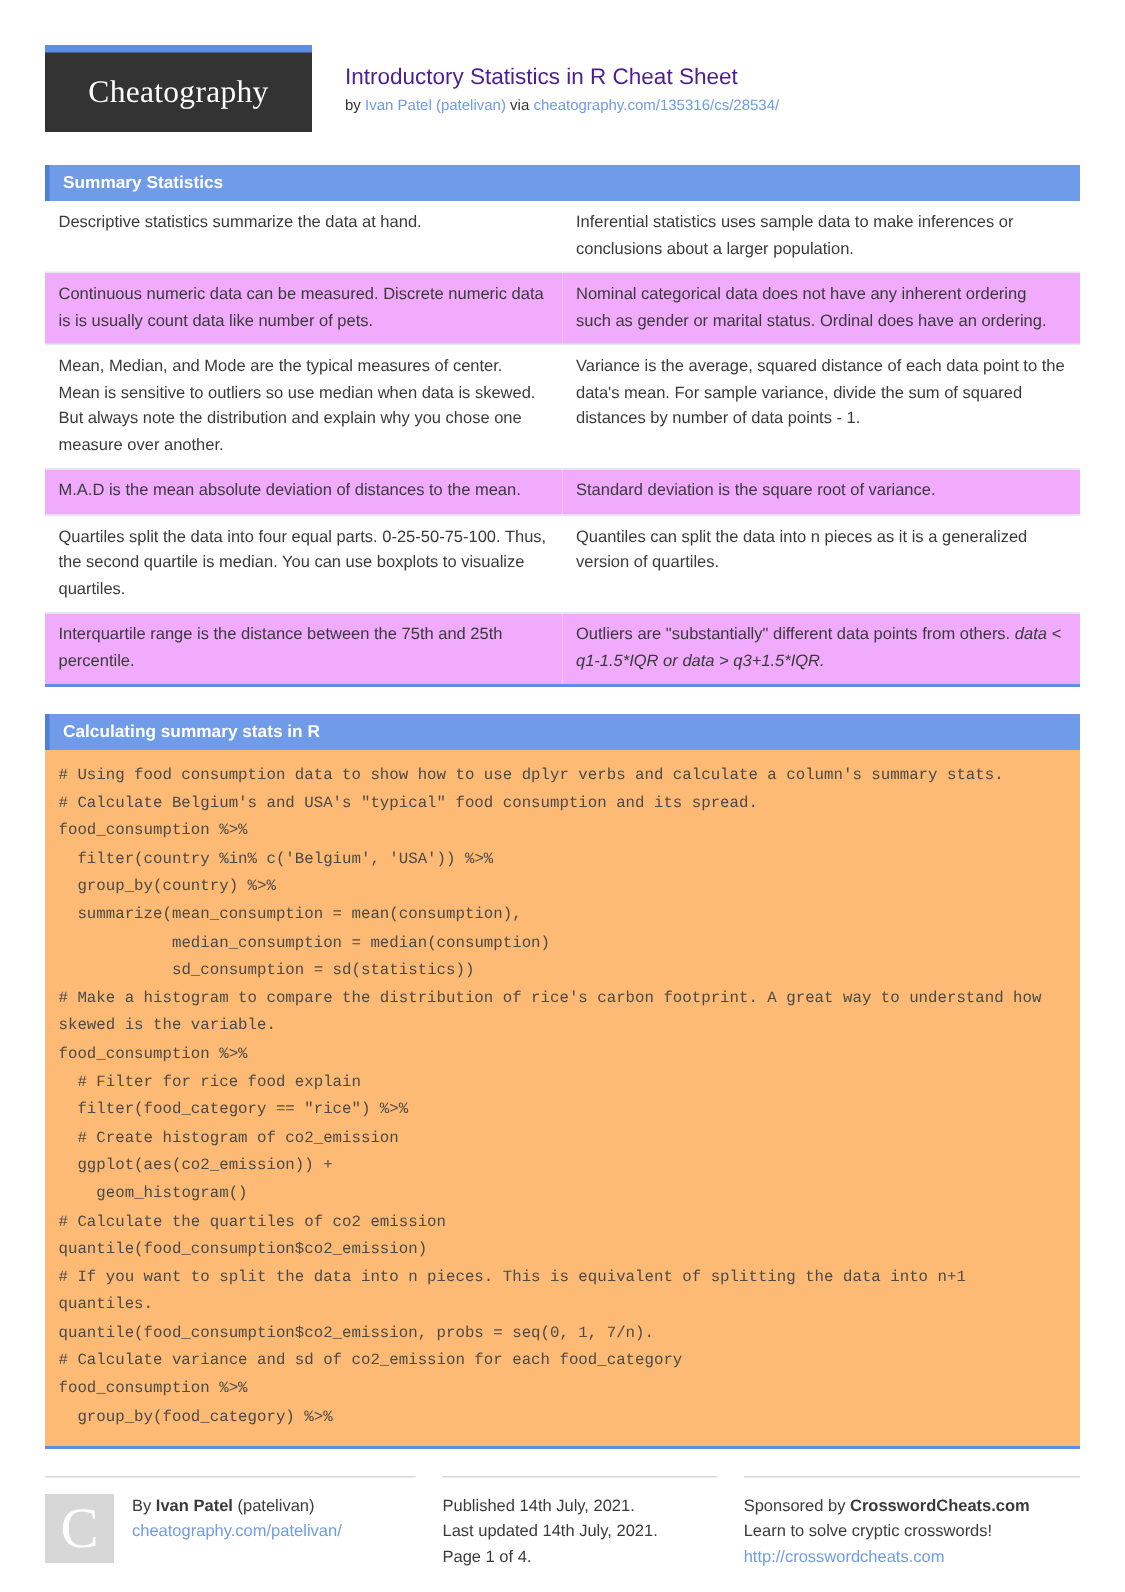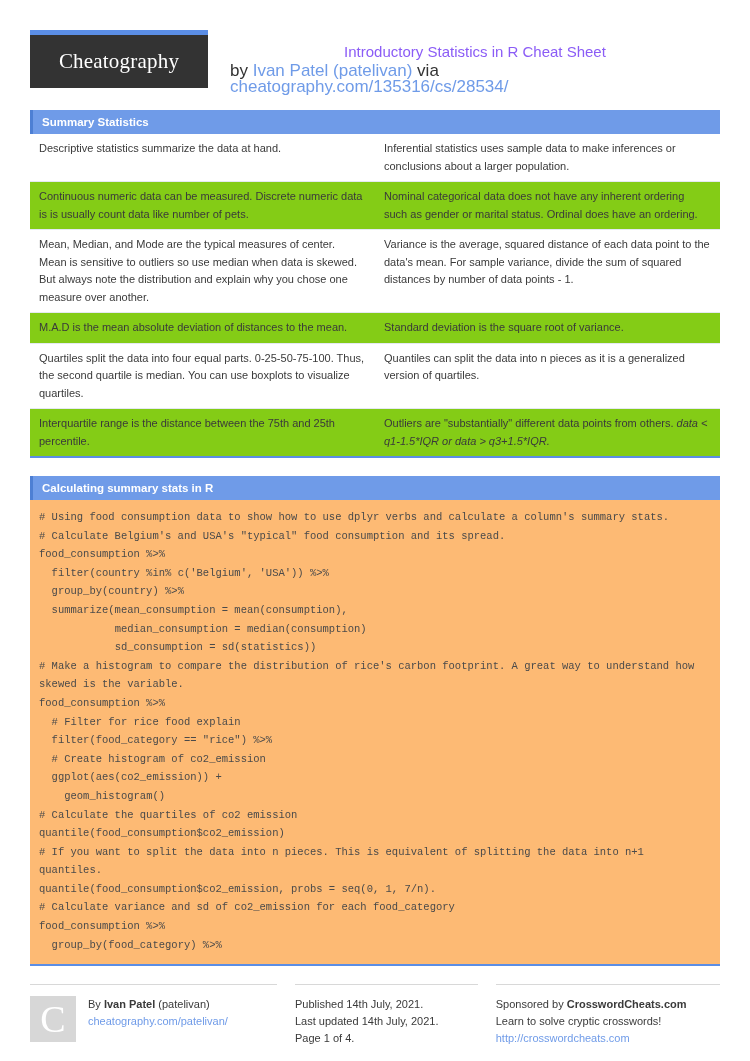--- a/index.html
+++ b/index.html
@@ -44,28 +44,27 @@
     color: #ffffff;
     font-family: "Liberation Serif", serif;
     font-size: 21px;
     letter-spacing: 0.2px;
   }
   .title-block {
     margin-left: 22px;
     padding-top: 12px;
   }
   .sheet-title {
-    color: #8b5cf6;
+    color: #4c1d95;
     font-size: 15px;
     line-height: 19px;
     font-weight: 400;
-    text-align: center;
   }
   .byline {
-    font-size: 17px;
+    font-size: 10px;
     line-height: 16px;
     color: #333333;
     margin-top: 2px;
   }
   .byline .lnk {
     color: #6f9be8;
     text-decoration: none;
   }
 
   
@@ -93,21 +92,21 @@
   }
   .tbl td {
     vertical-align: top;
     font-size: 11px;
     line-height: 17.5px;
     color: #3a3a3a;
     padding: 6px 10px 6px 9px;
     border-bottom: 1px solid #e4e9f2;
   }
   .tbl tr.alt td {
-    background: #84cc16;
+    background: #f0abfc;
   }
   .tbl tr:last-child td {
     border-bottom: none;
   }
   .tbl td .em {
     font-style: italic;
   }
 
   
   .codeblock {

